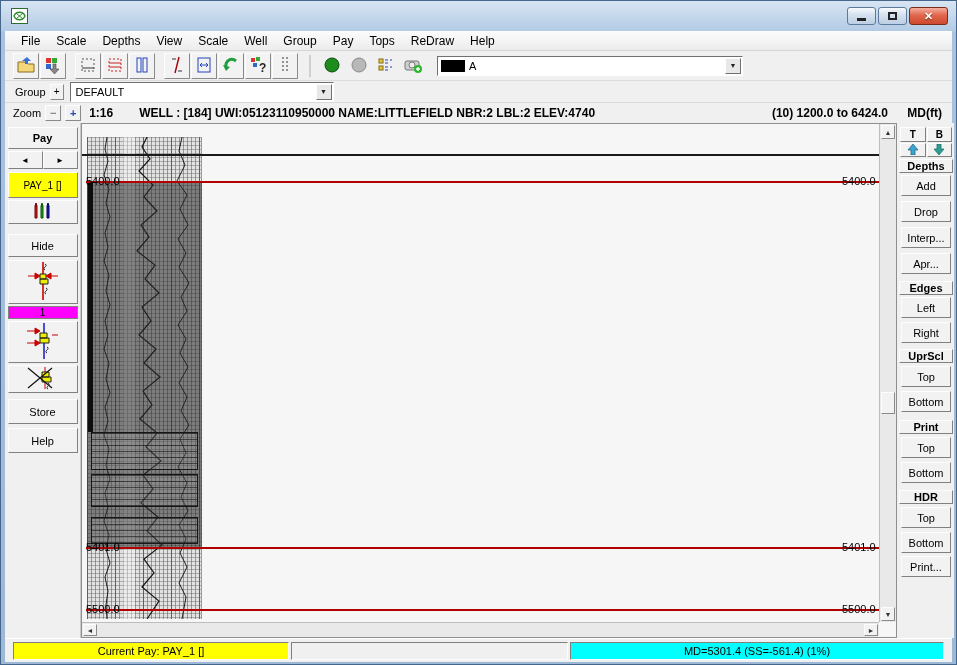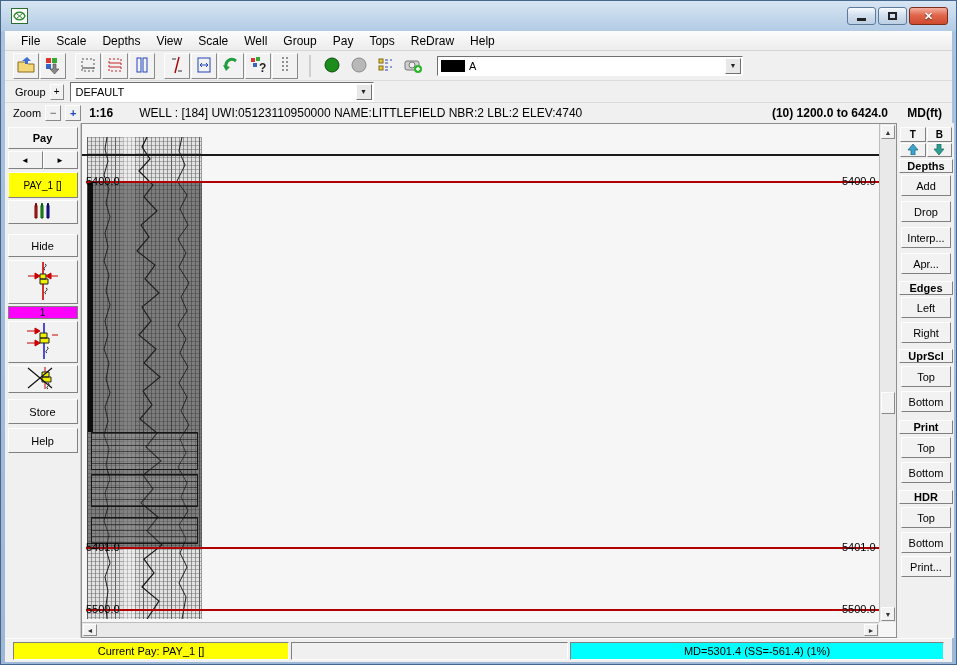--- a/index.html
+++ b/index.html
@@ -44,21 +44,21 @@
 
   .groupbar { position:absolute; left:0; top:50px; right:0; height:21px; display:flex; align-items:center; padding-left:10px; background:#f0f0f0; }
   .mini-btn { width:14px; height:16px; margin:0 6px 0 4px; background:#f2f2f2; border:1px solid; border-color:#fdfdfd #8a8a8a #8a8a8a #fdfdfd;
     display:flex; align-items:center; justify-content:center; font-size:10px; }
 
   .infobar { position:absolute; left:0; top:71px; right:0; height:21px; display:flex; align-items:center; padding-left:8px;
     background:#f0f0f0; border-top:1px solid #dadada; }
   .zoom-btn { width:16px; height:16px; margin-left:4px; background:#f2f2f2; border:1px solid; border-color:#fdfdfd #8a8a8a #8a8a8a #fdfdfd;
     display:flex; align-items:center; justify-content:center; font-weight:bold; }
   .scale-text { font-weight:bold; font-size:12px; margin-left:8px; }
-  .well-text { font-weight:normal; font-size:12px; margin-left:26px; white-space:nowrap; }
+  .well-text { font-weight:bold; font-size:12px; margin-left:26px; white-space:nowrap; }
   .range-wrap { margin-left:auto; margin-right:10px; font-weight:bold; font-size:12px; white-space:nowrap;text-align:center; }
   .range-units { margin-left:16px; }
 
   
   .main { position:absolute; left:0; top:92px; width:949px; height:515px; background:#f0f0f0; }
 
   .left-panel { position:absolute; left:0; top:0; width:76px; height:515px; background:#f0f0f0;
     border-right:1px solid #c9c9c9; display:flex; flex-direction:column; align-items:center; padding-top:4px; }
   .lp-btn { width:70px; background:#f2f2f2; border:1px solid; border-color:#fdfdfd #808080 #808080 #fdfdfd;
     display:flex; align-items:center; justify-content:center; font-size:11px; }
@@ -248,21 +248,21 @@
       <div class="combo" style="width:306px; margin-left:10px;">
         <span class="swatch" style="background:#000;"></span>
         <span>A</span>
         <span class="drop-btn">▼</span>
       </div>
     </div>
 
     <div class="groupbar">
       <span>Group</span>
       <span class="mini-btn">+</span>
-      <div class="combo" style="width:304px;">
+      <div class="combo" style="width:264px;">
         <span style="margin-left:5px;">DEFAULT</span>
         <span class="drop-btn">▼</span>
       </div>
     </div>
 
     <div class="infobar">
       <span>Zoom</span>
       <span class="zoom-btn" style="color:#888;">−</span>
       <span class="zoom-btn" style="color:#2244bb;">+</span>
       <span class="scale-text">1:16</span>

